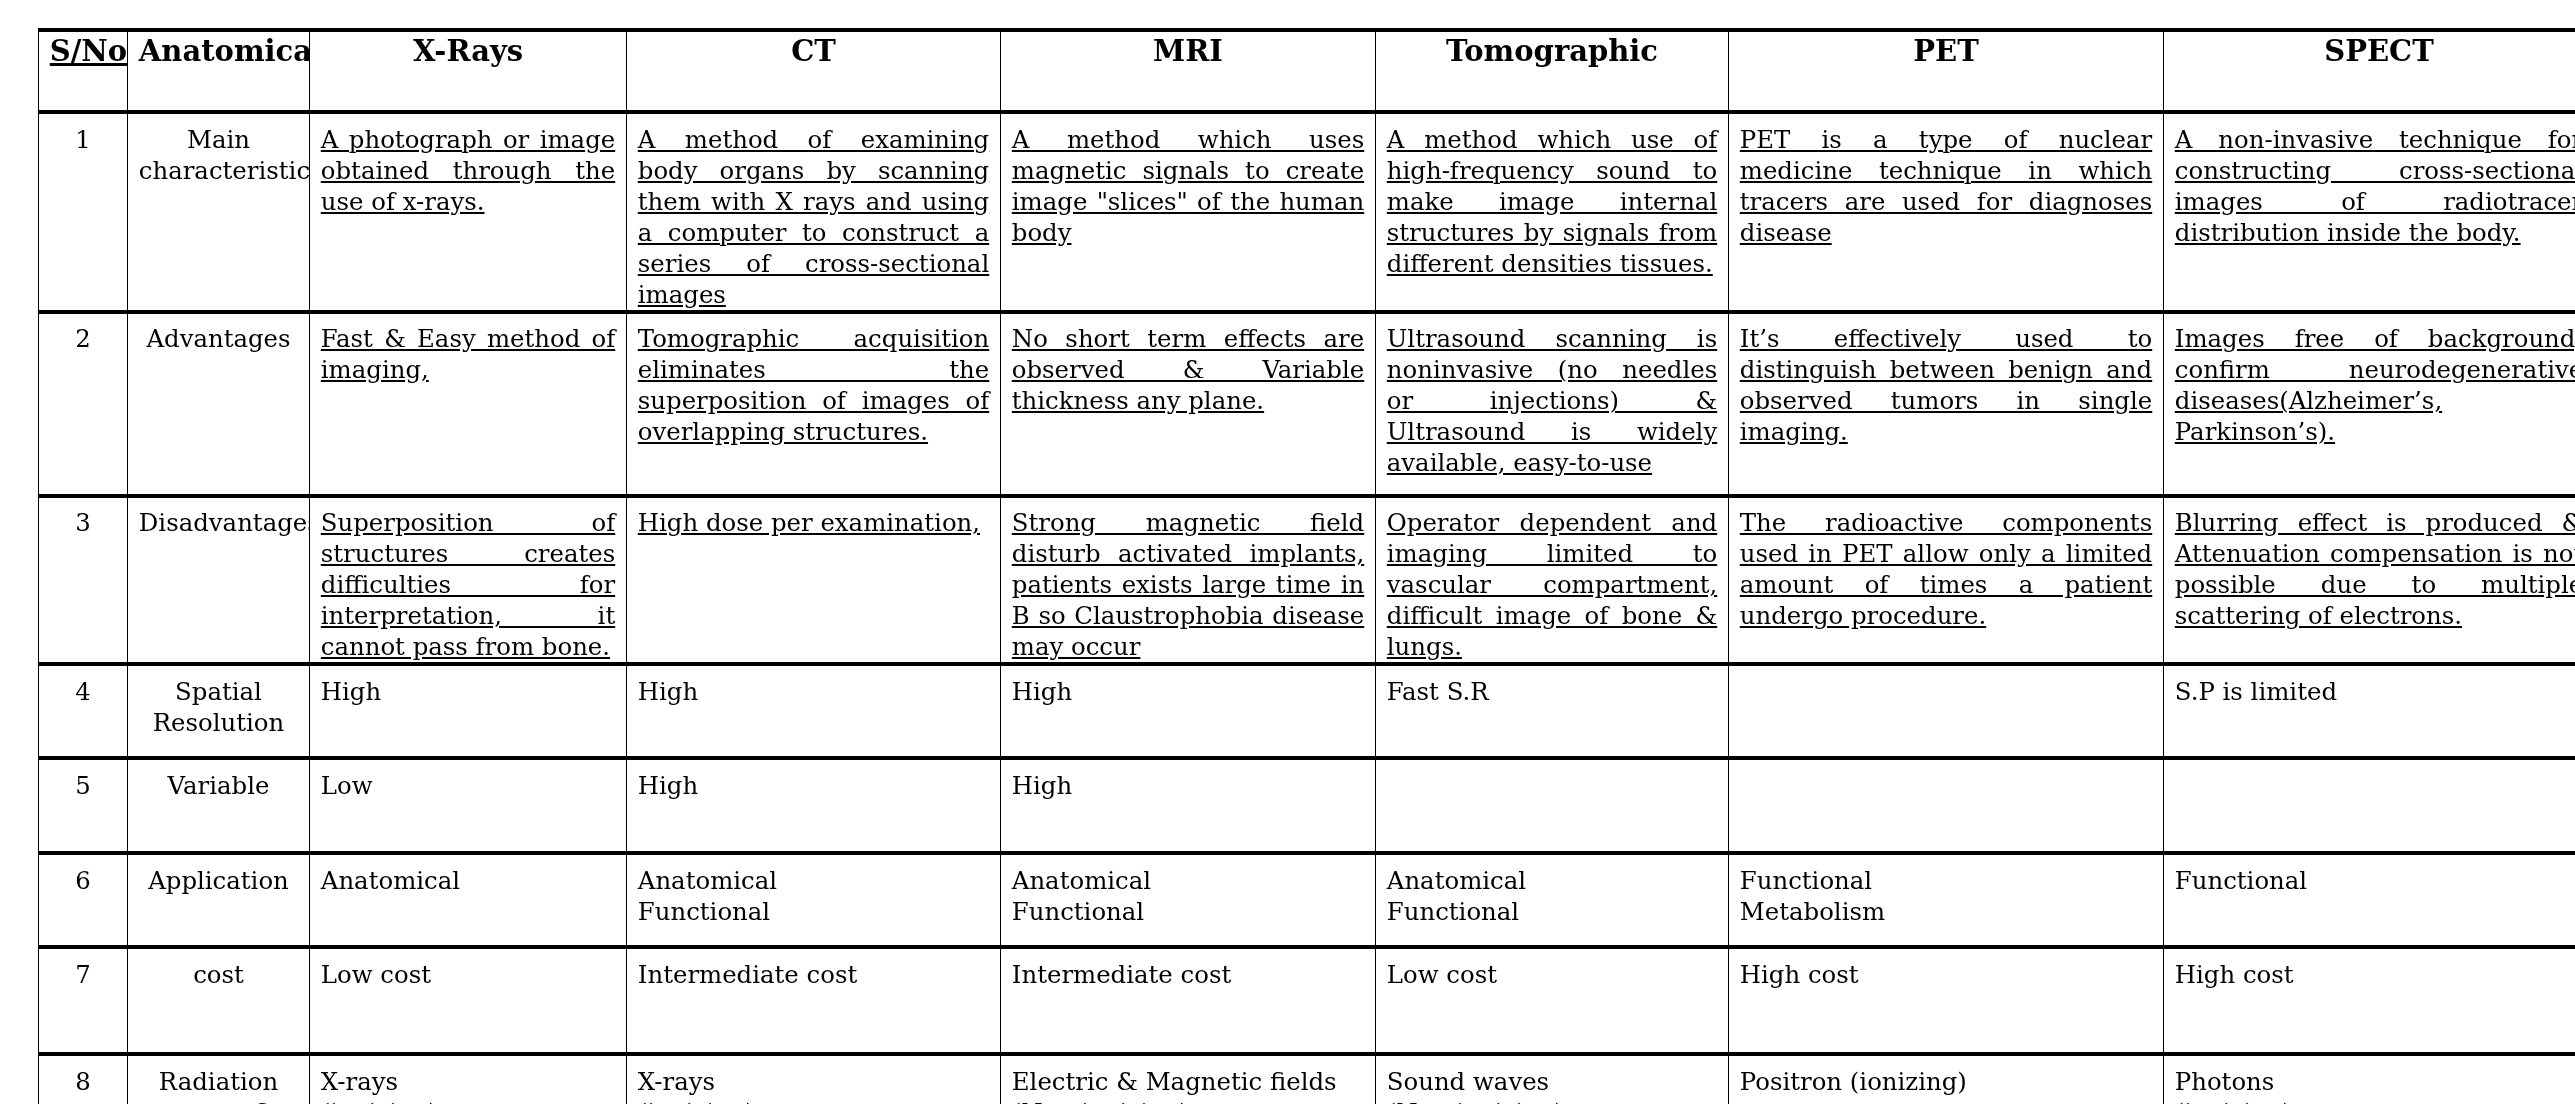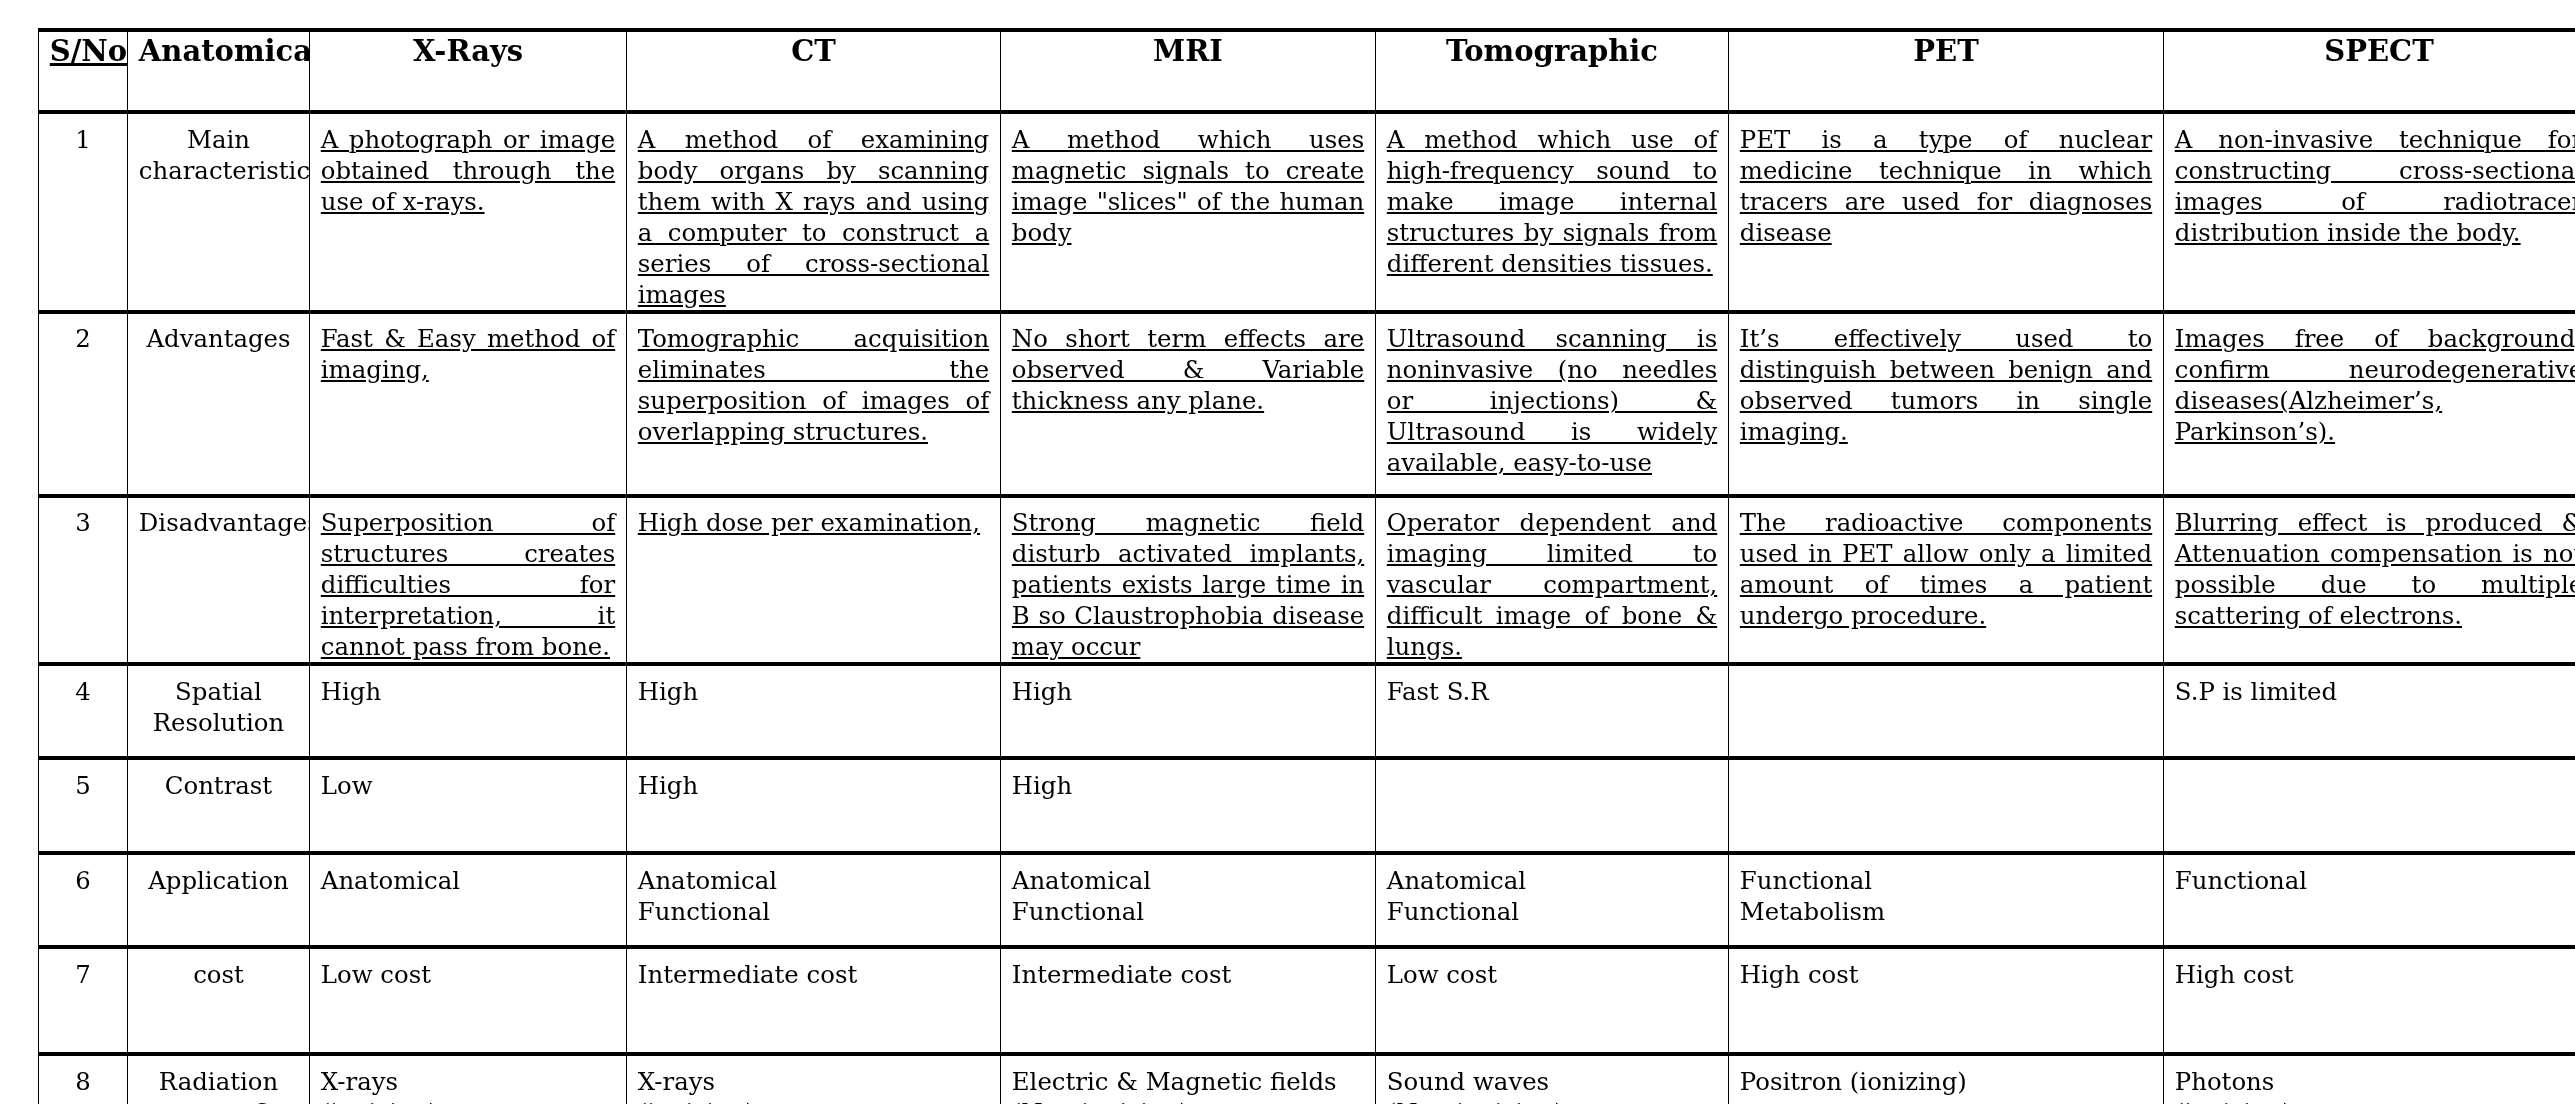--- a/index.html
+++ b/index.html
@@ -88,21 +88,21 @@
 Resolution</td>
       <td class="ctr">High</td>
       <td class="ctr">High</td>
       <td class="ctr">High</td>
       <td class="ctr">Fast S.R</td>
       <td class="ctr"></td>
       <td class="ctr">S.P is limited</td>
     </tr>
     <tr class="r5">
       <td class="num">5</td>
-      <td class="label">Contrast</td>
+      <td class="label">Variable</td>
       <td class="ctr">Low</td>
       <td class="ctr">High</td>
       <td class="ctr">High</td>
       <td class="ctr"></td>
       <td class="ctr"></td>
       <td class="ctr"></td>
     </tr>
     <tr class="r6">
       <td class="num">6</td>
       <td class="label">Application</td>

